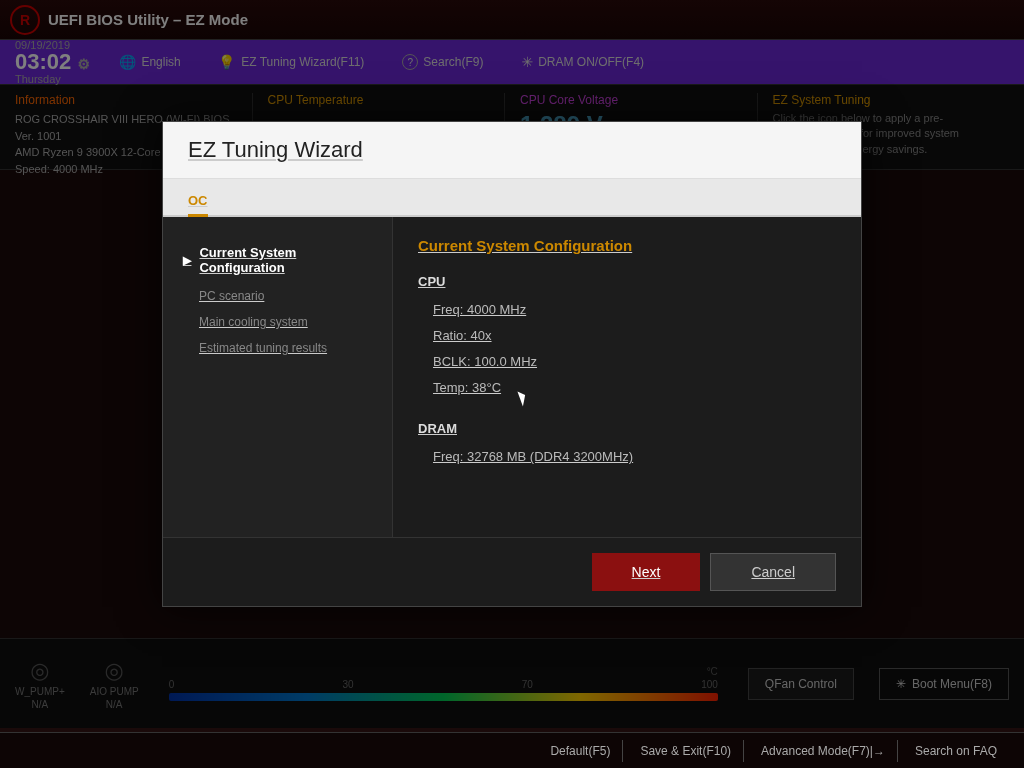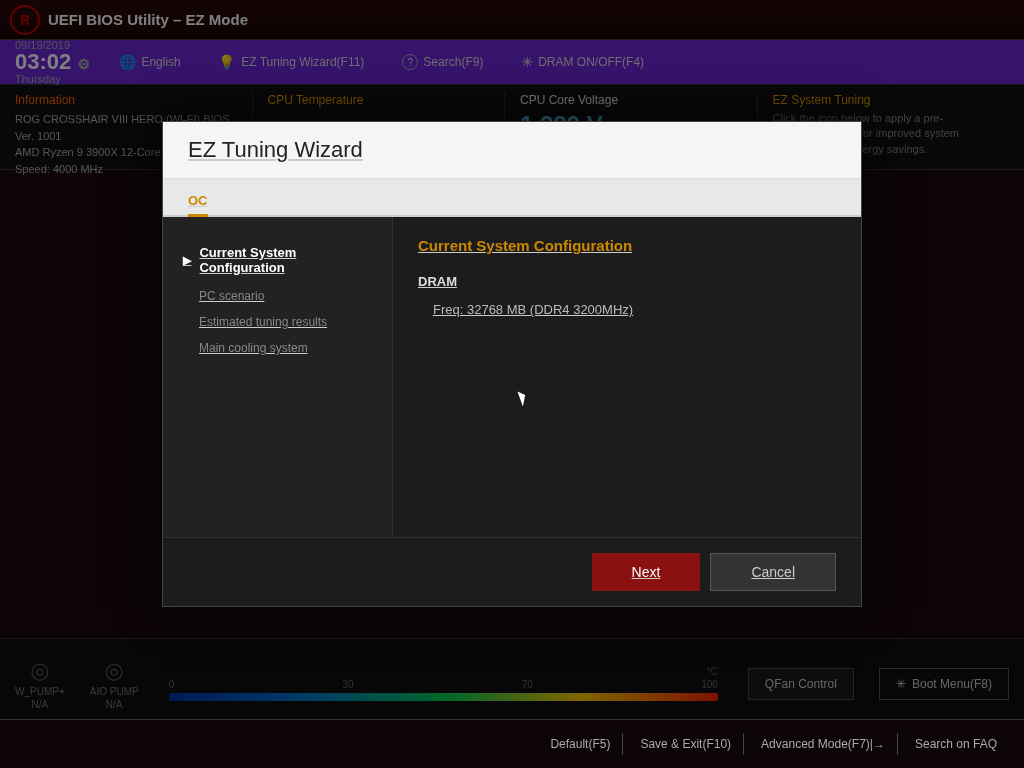--- a/index.html
+++ b/index.html
@@ -288,21 +288,21 @@
       align-items: center;
       gap: 6px;
     }
 
     
     .bottom-bar {
       position: absolute;
       bottom: 0;
       left: 0;
       right: 0;
-      height: 49px;
+      height: 36px;
       background: #0d0505;
       display: flex;
       align-items: center;
       justify-content: flex-end;
       padding: 0 15px;
       gap: 5px;
       border-top: 1px solid #333;
       z-index: 200;
     }
     .bottom-btn {
@@ -376,21 +376,21 @@
   <div class="sys-info-section">
     <div class="sys-section-title orange">Information</div>
     <div class="sys-info-text">ROG CROSSHAIR VIII HERO (WI-FI)    BIOS Ver. 1001</div>
     <div class="sys-info-text">AMD Ryzen 9 3900X 12-Core Processor</div>
     <div class="sys-info-text">Speed: 4000 MHz</div>
   </div>
   <div class="sys-info-section">
     <div class="sys-section-title" style="color:#e8a000;">CPU Temperature</div>
   </div>
   <div class="sys-info-section">
-    <div class="sys-section-title" style="color:#e5e5e5;">CPU Core Voltage</div>
+    <div class="sys-section-title" style="color:#d946ef;">CPU Core Voltage</div>
     <div class="cpu-voltage">1.289 V</div>
     <div class="sys-section-title" style="color:#5bc8f5;margin-top:5px;">Motherboard Temperature</div>
   </div>
   <div class="sys-info-section">
     <div class="sys-section-title ez-tuning">EZ System Tuning</div>
     <div class="ez-tuning-desc">Click the icon below to apply a pre-configured profile for improved system performance or energy savings.</div>
   </div>
 </div>
 
 <div class="bg-content">
@@ -436,26 +436,33 @@
     </div>
 
     <div class="wizard-body">
 
       <div class="wizard-nav">
         <div class="wizard-nav-item active">
           <span class="arrow">▶</span>
           <span>Current System Configuration</span>
         </div>
         <div class="wizard-nav-sub">PC scenario</div>
+        <div class="wizard-nav-sub">Main cooling system</div>
         <div class="wizard-nav-sub">Estimated tuning results</div>
-        <div class="wizard-nav-sub">Main cooling system</div>
       </div>
 
       <div class="wizard-content">
         <div class="content-title">Current System Configuration</div>
+        <div class="config-section">
+          <div class="config-label">CPU</div>
+          <div class="config-item">Freq: 4000 MHz</div>
+          <div class="config-item">Ratio: 40x</div>
+          <div class="config-item">BCLK: 100.0 MHz</div>
+          <div class="config-item">Temp: 38°C</div>
+        </div>
         <div class="config-section">
           <div class="config-label">DRAM</div>
           <div class="config-item">Freq: 32768 MB (DDR4 3200MHz)</div>
         </div>
       </div>
     </div>
 
     <div class="wizard-footer">
       <button class="btn btn-next">Next</button>
       <button class="btn btn-cancel">Cancel</button>

